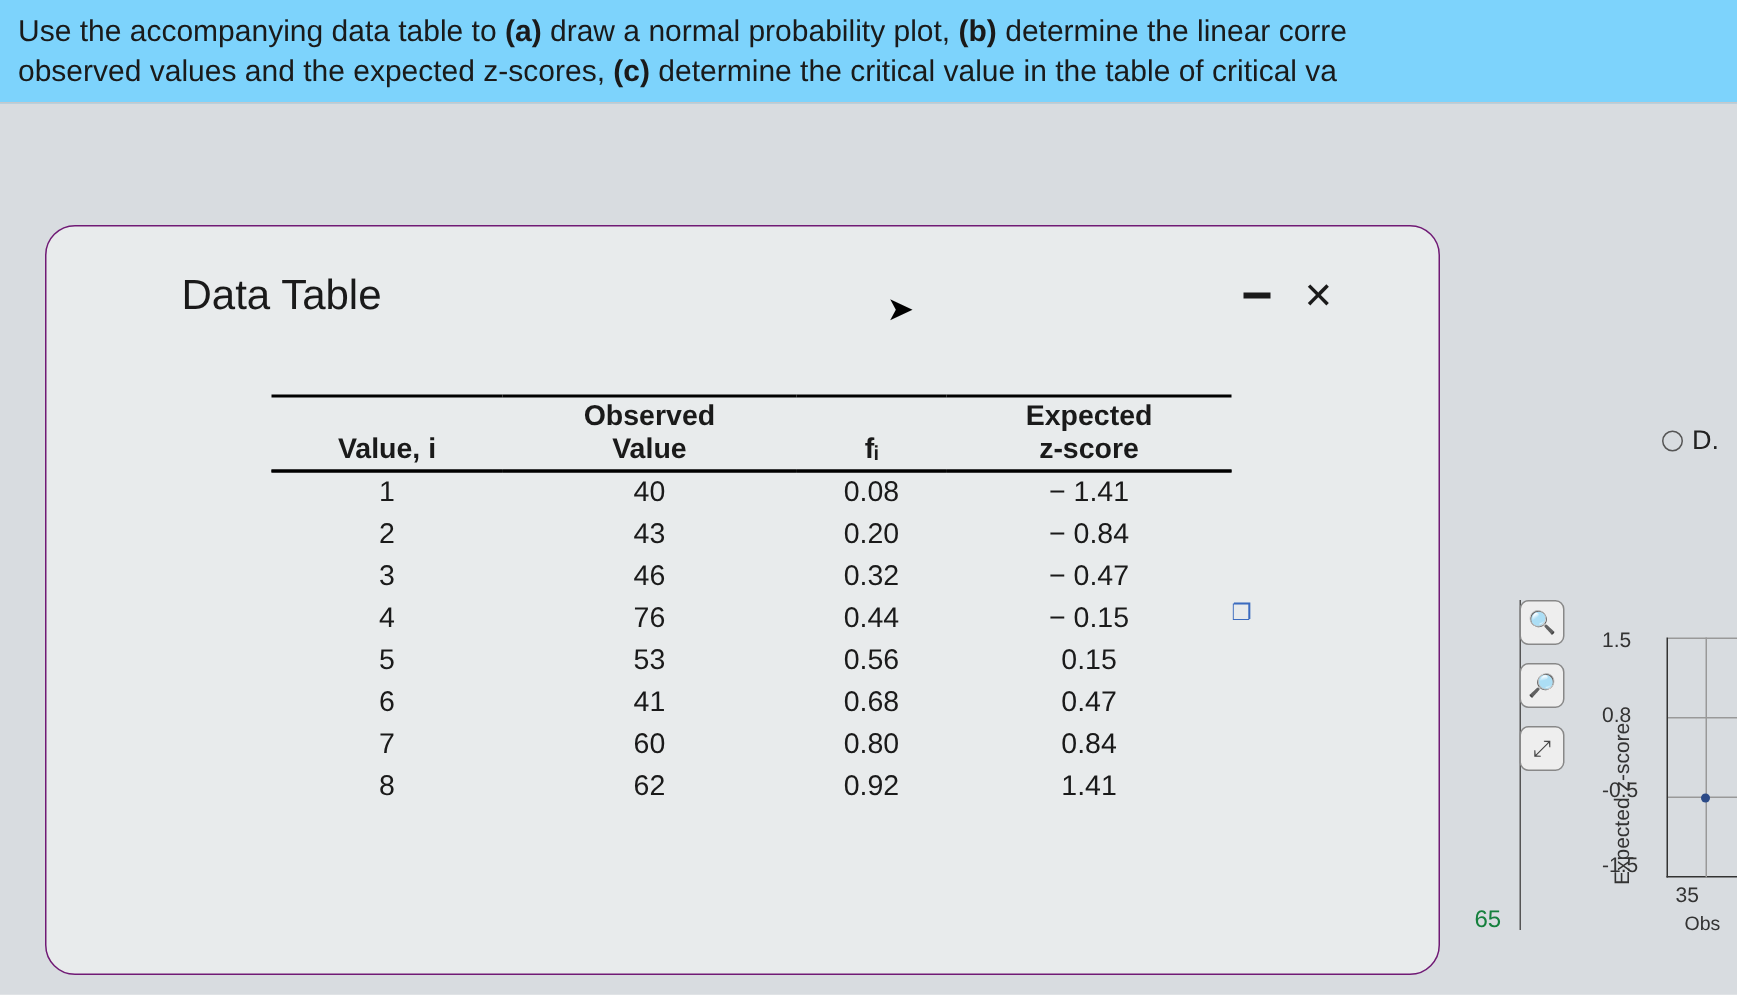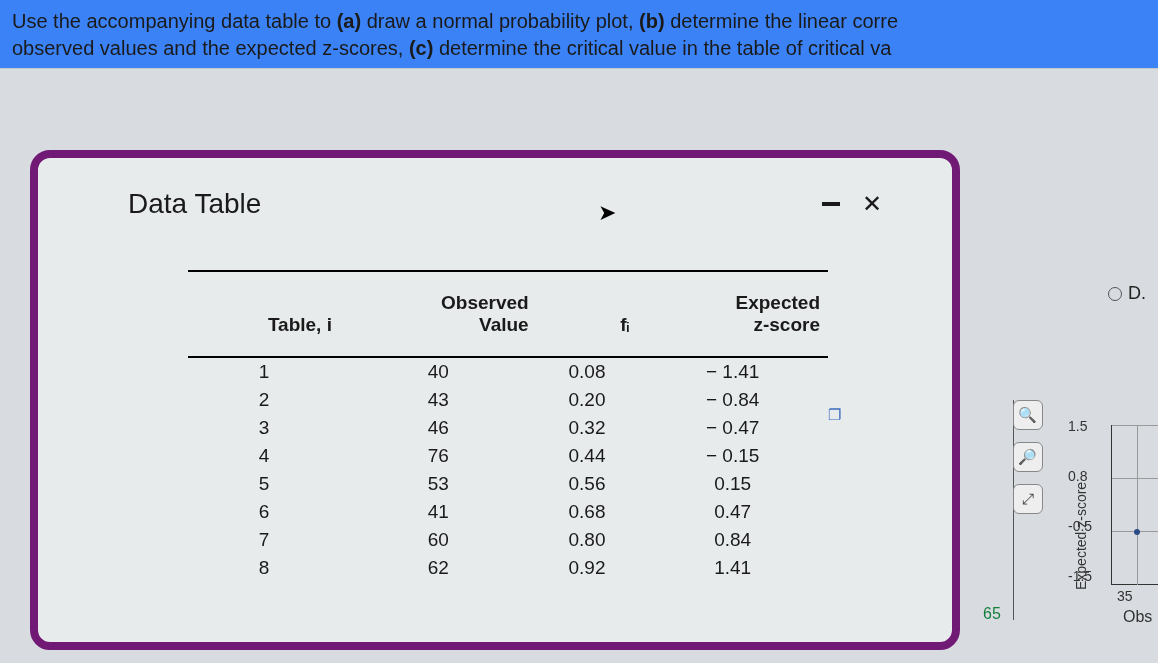--- a/index.html
+++ b/index.html
@@ -9,33 +9,33 @@
       font-family: Arial, sans-serif;
       background: #d8dce0;
       position: relative;
       overflow: hidden;
     }
     .question-text {
       padding: 8px 12px 6px;
       font-size: 20px;
       line-height: 1.35;
       color: #1a1a1a;
-      background: #3b82f6;
+      background: #7dd3fc;
       border-bottom: 1px solid #c5c8cb;
     }
     .question-text b { font-weight: bold; }
 
     .modal {
       position: absolute;
       left: 30px;
       top: 150px;
       width: 930px;
       height: 500px;
       background: #e8ebec;
-      border: 8px solid #701a75;
+      border: 1px solid #701a75;
       border-radius: 20px;
       padding: 30px 60px 30px 90px;
     }
     .modal-header {
       display: flex;
       align-items: center;
       justify-content: space-between;
       margin-bottom: 50px;
     }
     .modal-title {
@@ -75,23 +75,23 @@
     }
     table {
       border-collapse: collapse;
       width: 100%;
       font-size: 19px;
       color: #1a1a1a;
     }
     thead th {
       border-top: 2px solid #000;
       border-bottom: 2px solid #000;
-      padding: 20px 8px;
+      padding: 2px 8px;
       font-weight: bold;
-      text-align: right;
+      text-align: center;
       vertical-align: bottom;
     }
     thead th.obs { white-space: nowrap; }
     tbody td {
       padding: 3px 8px;
       text-align: center;
       font-size: 19px;
     }
     .sel-icon {
       position: absolute;
@@ -186,21 +186,21 @@
       border-left: 1.5px solid #333;
       border-bottom: 1.5px solid #333;
     }
     .mini-chart .grid-h { position:absolute;left:0;width:50px;height:1px;background:#999; }
     .mini-chart .grid-v { position:absolute;top:0;height:160px;width:1px;background:#999; }
     .mini-chart .pt {
       position:absolute;width:6px;height:6px;border-radius:50%;background:#2b4a88;
     }
     .mini-chart .ytick { position:absolute; right: 50px; font-size:14px; text-align:left; width:40px;}
     .mini-chart .xtick { position:absolute; top:168px; font-size:14px;margin-left:12px;}
-    .mini-chart .xlab { position:absolute; top:188px; left:60px; font-size:16px;}
+    .mini-chart .xlab { position:absolute; top:188px; left:60px; font-size:13px;}
   </style>
 </head>
 <body>
 
 <div class="question-text">
   <span>Use the accompanying data table to </span><b>(a)</b><span> draw a normal probability plot, </span><b>(b)</b><span> determine the linear corre</span><br>
   <span>observed values and the expected z-scores, </span><b>(c)</b><span> determine the critical value in the table of critical va</span><br>
 </div>
 
 <div class="modal">
@@ -210,21 +210,21 @@
     <div class="modal-controls">
       <span class="minimize-icon"></span>
       <span class="close-icon">✕</span>
     </div>
   </div>
 
   <div class="table-wrap">
     <table>
       <thead>
         <tr>
-          <th>Table, i</th>
+          <th>Value, i</th>
           <th class="obs">
             <span>Observed</span><br>
             <span>Value</span>
           </th>
           <th>fᵢ</th>
           <th>
             <span>Expected</span><br>
             <span>z-score</span>
           </th>
         </tr>

